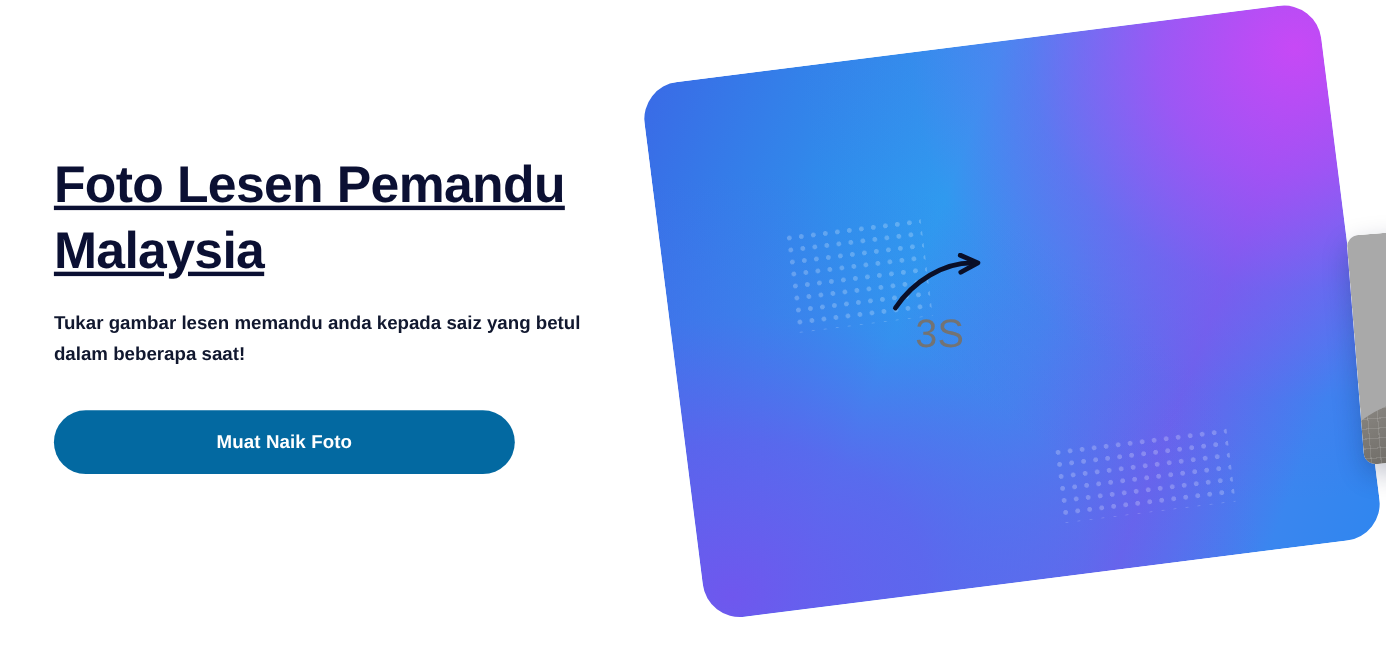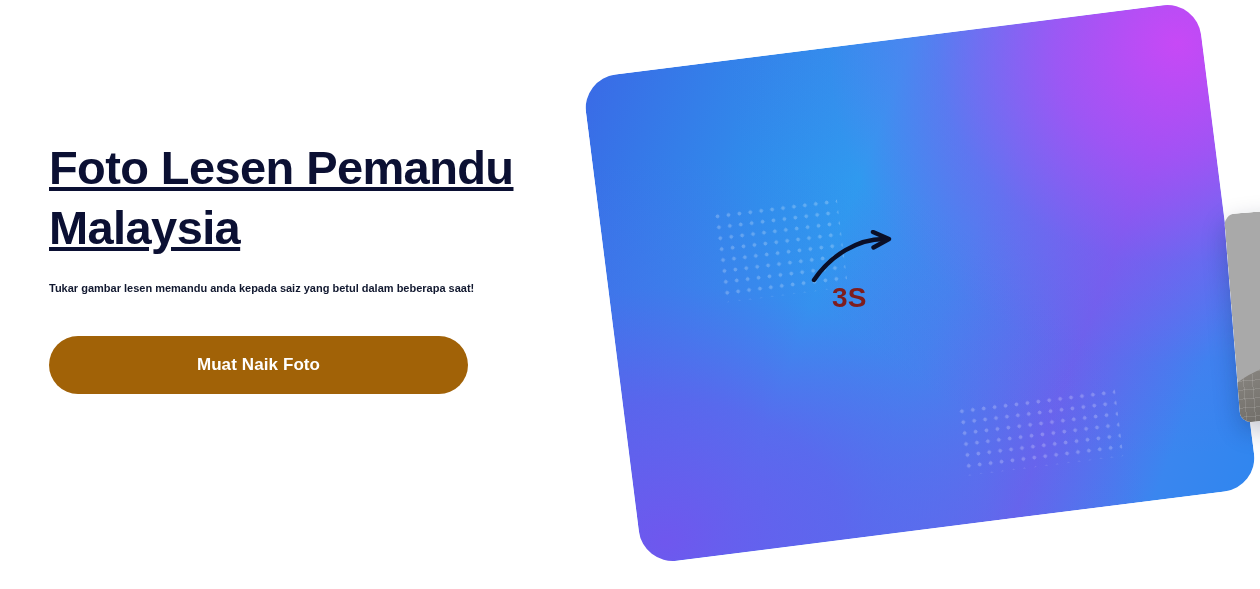--- a/index.html
+++ b/index.html
@@ -32,37 +32,37 @@
     line-height: 1.28;
     font-weight: 700;
     letter-spacing: -0.6px;
     color: #0b1033;
     max-width: 470px;
     text-decoration: underline;
   }
 
   .subhead {
     margin-top: 22px;
-    font-size: 11px;
+    font-size: 17px;
     line-height: 1.62;
     font-weight: 600;
     color: #11182f;
     max-width: 515px;
   }
 
   .cta-button {
     margin-top: 38px;
     display: flex;
     align-items: center;
     justify-content: center;
     width: 419px;
     height: 58px;
     border: none;
     border-radius: 999px;
-    background: #a16207;
+    background: #0369a1;
     color: #ffffff;
     font-family: "Liberation Sans", sans-serif;
     font-size: 17px;
     font-weight: 600;
     letter-spacing: 0.1px;
     cursor: pointer;
   }
 
   
   .visual {
@@ -185,23 +185,23 @@
     width: 104px;
     height: 104px;
     z-index: 5;
   }
   .arrow-svg { position: absolute; left: 0; top: 0; }
   .time-label {
     position: absolute;
     left: 22px;
     top: 52px;
     font-family: "Liberation Sans", sans-serif;
-    font-size: 28px;
-    font-weight: 700;
-    color: #7f1d1d;
+    font-size: 36px;
+    font-weight: 400;
+    color: #737373;
     letter-spacing: 0.2px;
   }
 </style>
 </head>
 <body>
 
 <div class="hero">
 
   <div class="copy">
     <h1 class="headline">Foto Lesen Pemandu Malaysia</h1>

